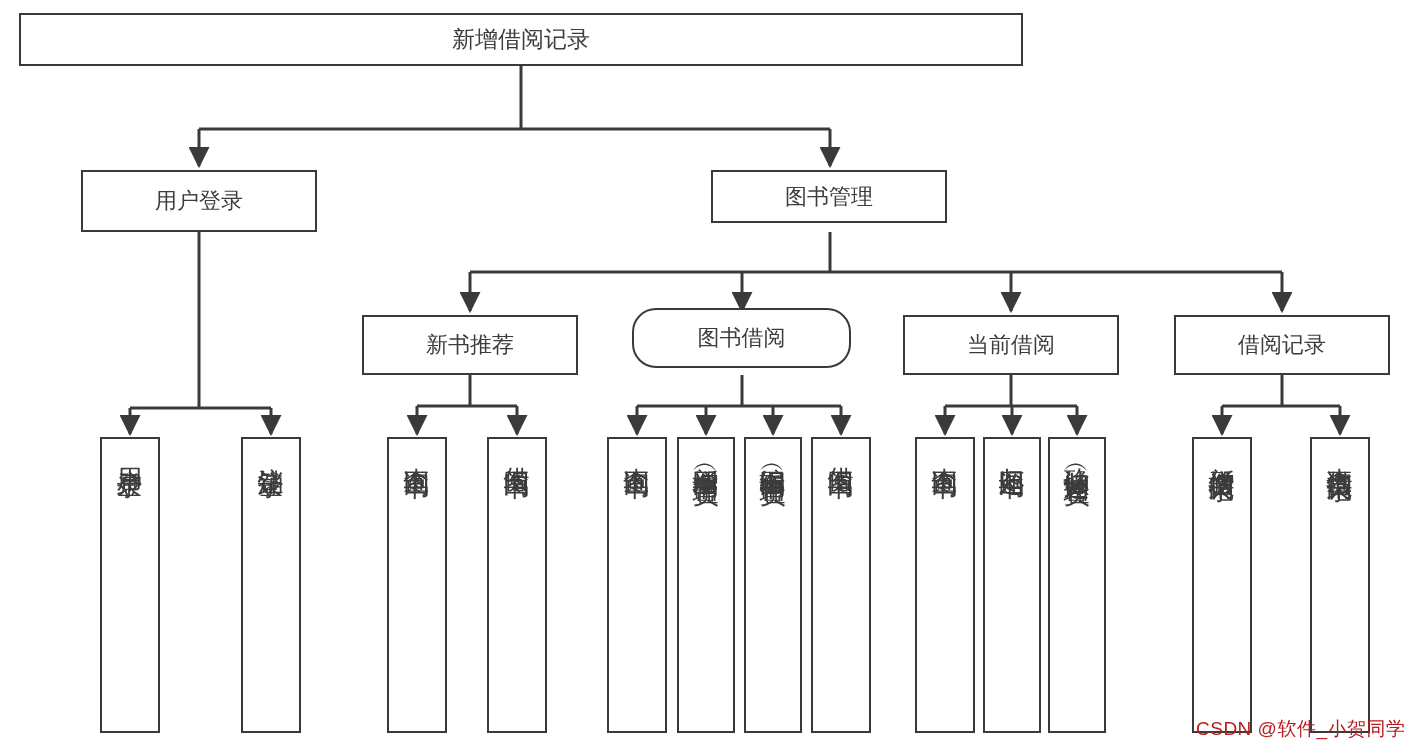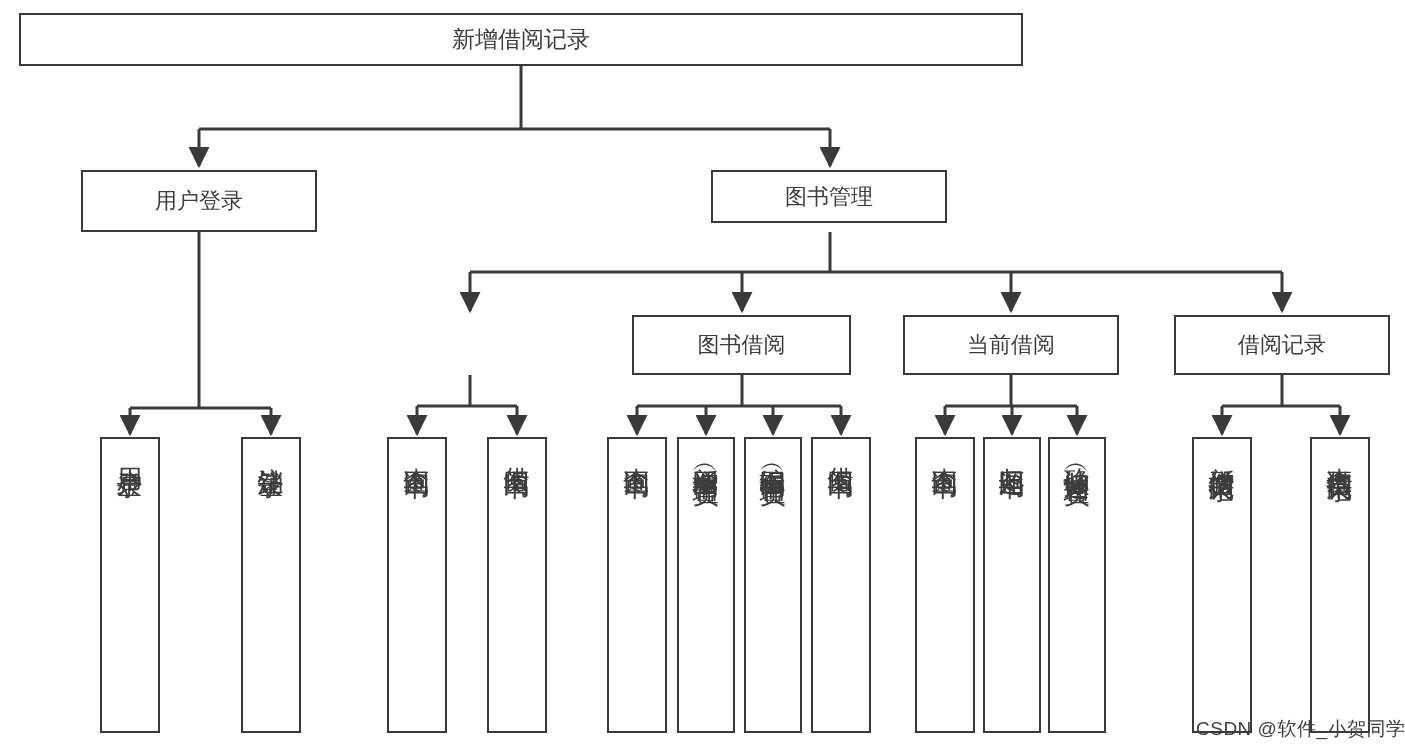--- a/index.html
+++ b/index.html
@@ -60,21 +60,21 @@
     writing-mode: vertical-rl;
     text-orientation: upright;
     font-size: 26px;
     letter-spacing: 2px;
     line-height: 1;
     white-space: pre;
   }
   .watermark {
     position: absolute;
     font-size: 19px;
-    color: #404040;
+    color: #b91c1c;
     letter-spacing: 0.5px;
     white-space: nowrap;
     user-select: none;
   }
 </style>
 </head>
 <body>
 
 <div id="canvas">
 
@@ -134,21 +134,24 @@
     <span class="lbl">新增借阅记录</span>
   </div>
 
   <div class="node hbox" style="left:81px; top:170px; width:236px; height:62px;">
     <span class="lbl">用户登录</span>
   </div>
   <div class="node hbox" style="left:711px; top:170px; width:236px; height:53px;">
     <span class="lbl">图书管理</span>
   </div>
 
-  <div class="node hbox" style="left:632px; top:315px; width:219px; height:60px;">
+  <div class="node hbox" style="left:362px; top:315px; width:216px; height:60px;">
+    <span class="lbl">新书推荐</span>
+  </div>
+  <div class="node hbox" style="left:632px; top:308px; width:219px; height:60px;border-radius:24px;">
     <span class="lbl">图书借阅</span>
   </div>
   <div class="node hbox" style="left:1174px; top:315px; width:216px; height:60px;">
     <span class="lbl">借阅记录</span>
   </div>
   <div class="node hbox" style="left:903px; top:315px; width:216px; height:60px;">
     <span class="lbl">当前借阅</span>
   </div>
 
   <div class="node leaf" style="left:100px; top:437px; width:60px; height:296px;">

